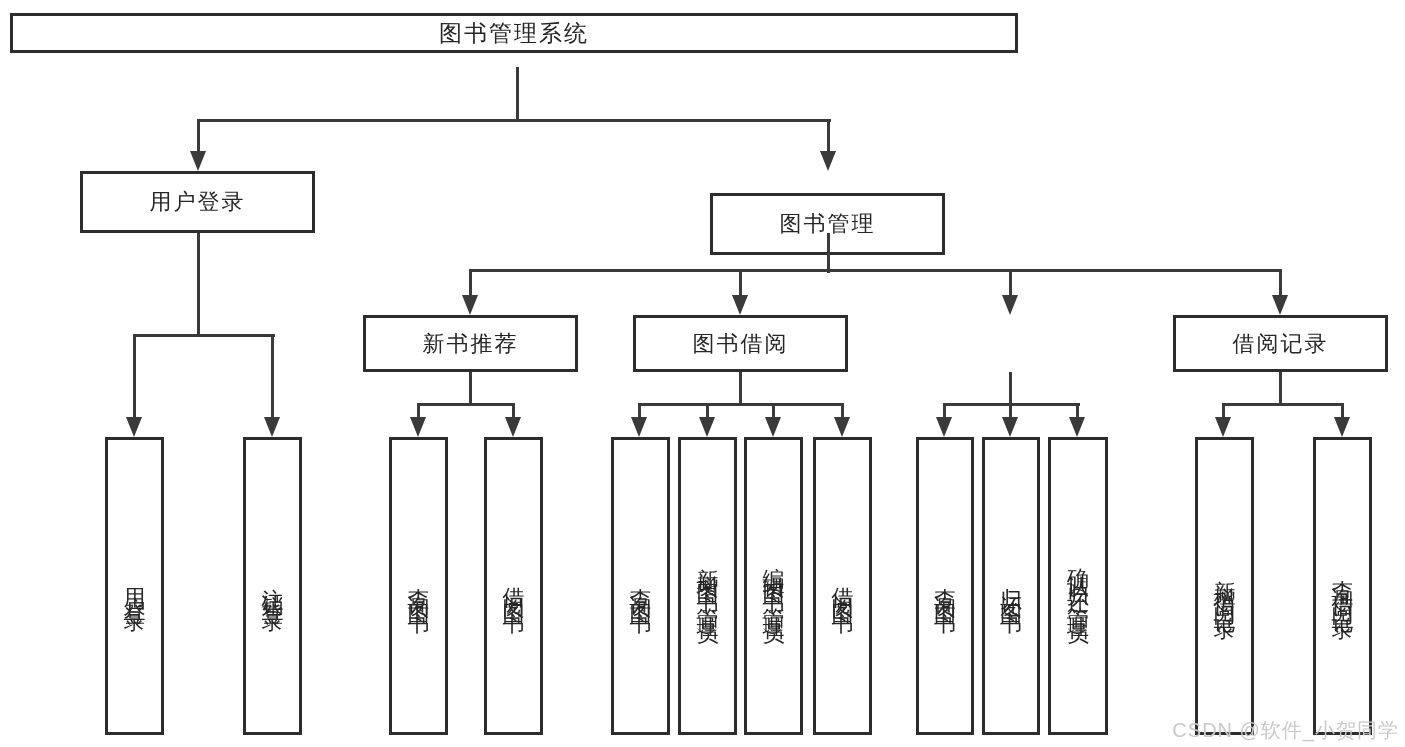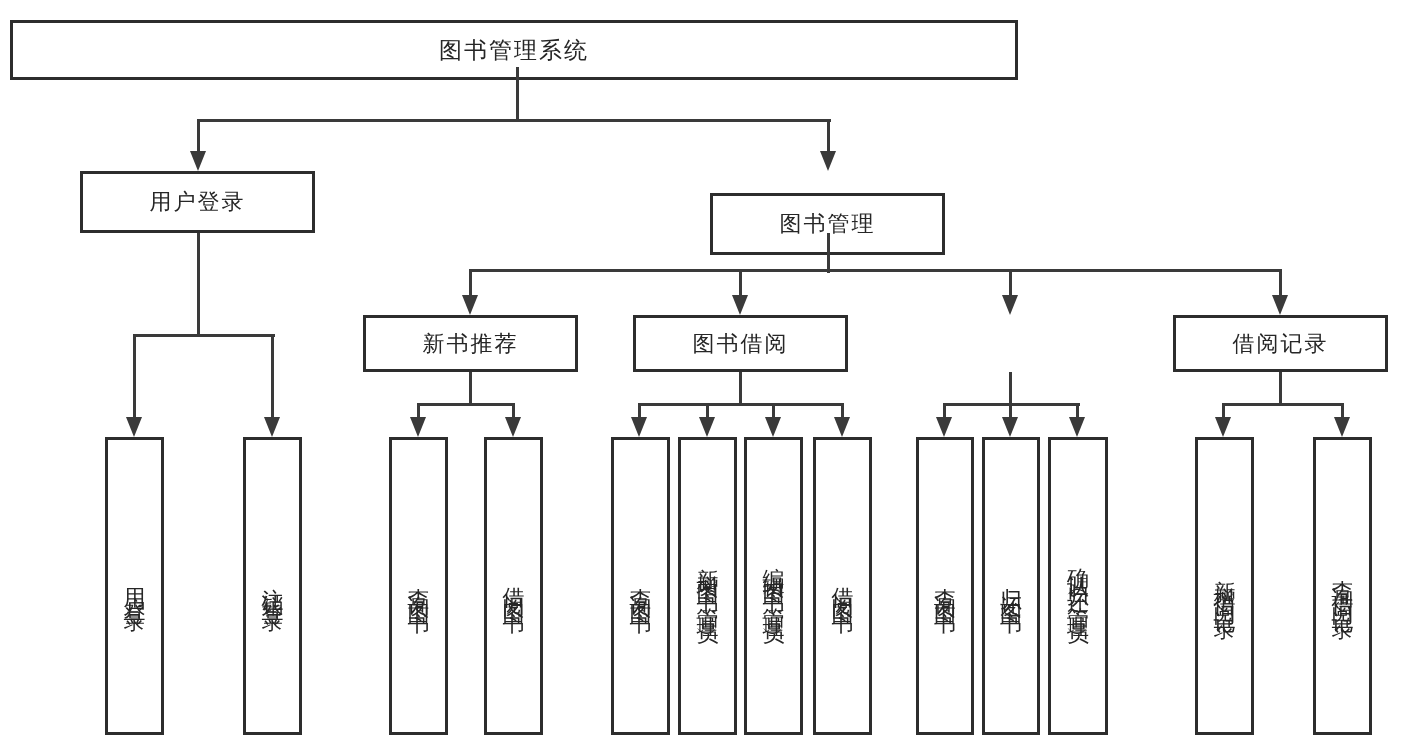--- a/index.html
+++ b/index.html
@@ -32,21 +32,21 @@
   .watermark{
     position:absolute; right:6px; bottom:3px;
     font-size:20px; letter-spacing:1px; color:var(--watermark);
   }
 </style>
 </head>
 <body>
 
 <div class="canvas">
 
-  <div class="box root" style="left:10px;top:13px;width:1008px;height:60px;margin-top:7px;">图书管理系统</div>
+  <div class="box root" style="left:10px;top:13px;width:1008px;height:40px;">图书管理系统</div>
 
   <div class="vl" style="left:516px;top:67px;height:54px;"></div>
   <div class="hl" style="left:197px;top:119px;width:634px;"></div>
   <div class="vl" style="left:197px;top:119px;height:36px;"></div>
   <div class="vl" style="left:827px;top:119px;height:36px;"></div>
   <div class="ar" style="left:190px;top:151px;"></div>
   <div class="ar" style="left:820px;top:151px;"></div>
 
   <div class="box" style="left:80px;top:171px;width:235px;height:62px;">用户登录</div>
   <div class="box" style="left:710px;top:171px;width:235px;height:62px;margin-top:22px;">图书管理</div>
@@ -118,14 +118,15 @@
   <div class="box v" style="left:744px;top:437px;width:59px;height:298px;">编辑图书（管理员）</div>
   <div class="box v" style="left:813px;top:437px;width:59px;height:298px;">借阅图书</div>
 
   <div class="box v" style="left:916px;top:437px;width:58px;height:298px;">查询图书</div>
   <div class="box v" style="left:982px;top:437px;width:58px;height:298px;">归还图书</div>
   <div class="box v" style="left:1048px;top:437px;width:60px;height:298px;">确认归还（管理员）</div>
 
   <div class="box v" style="left:1195px;top:437px;width:59px;height:298px;">新增借阅记录</div>
   <div class="box v" style="left:1313px;top:437px;width:59px;height:298px;">查询借阅记录</div>
 
+  <div class="watermark">CSDN @软件_小贺同学</div>
 
 </div>
 
 </body></html>

